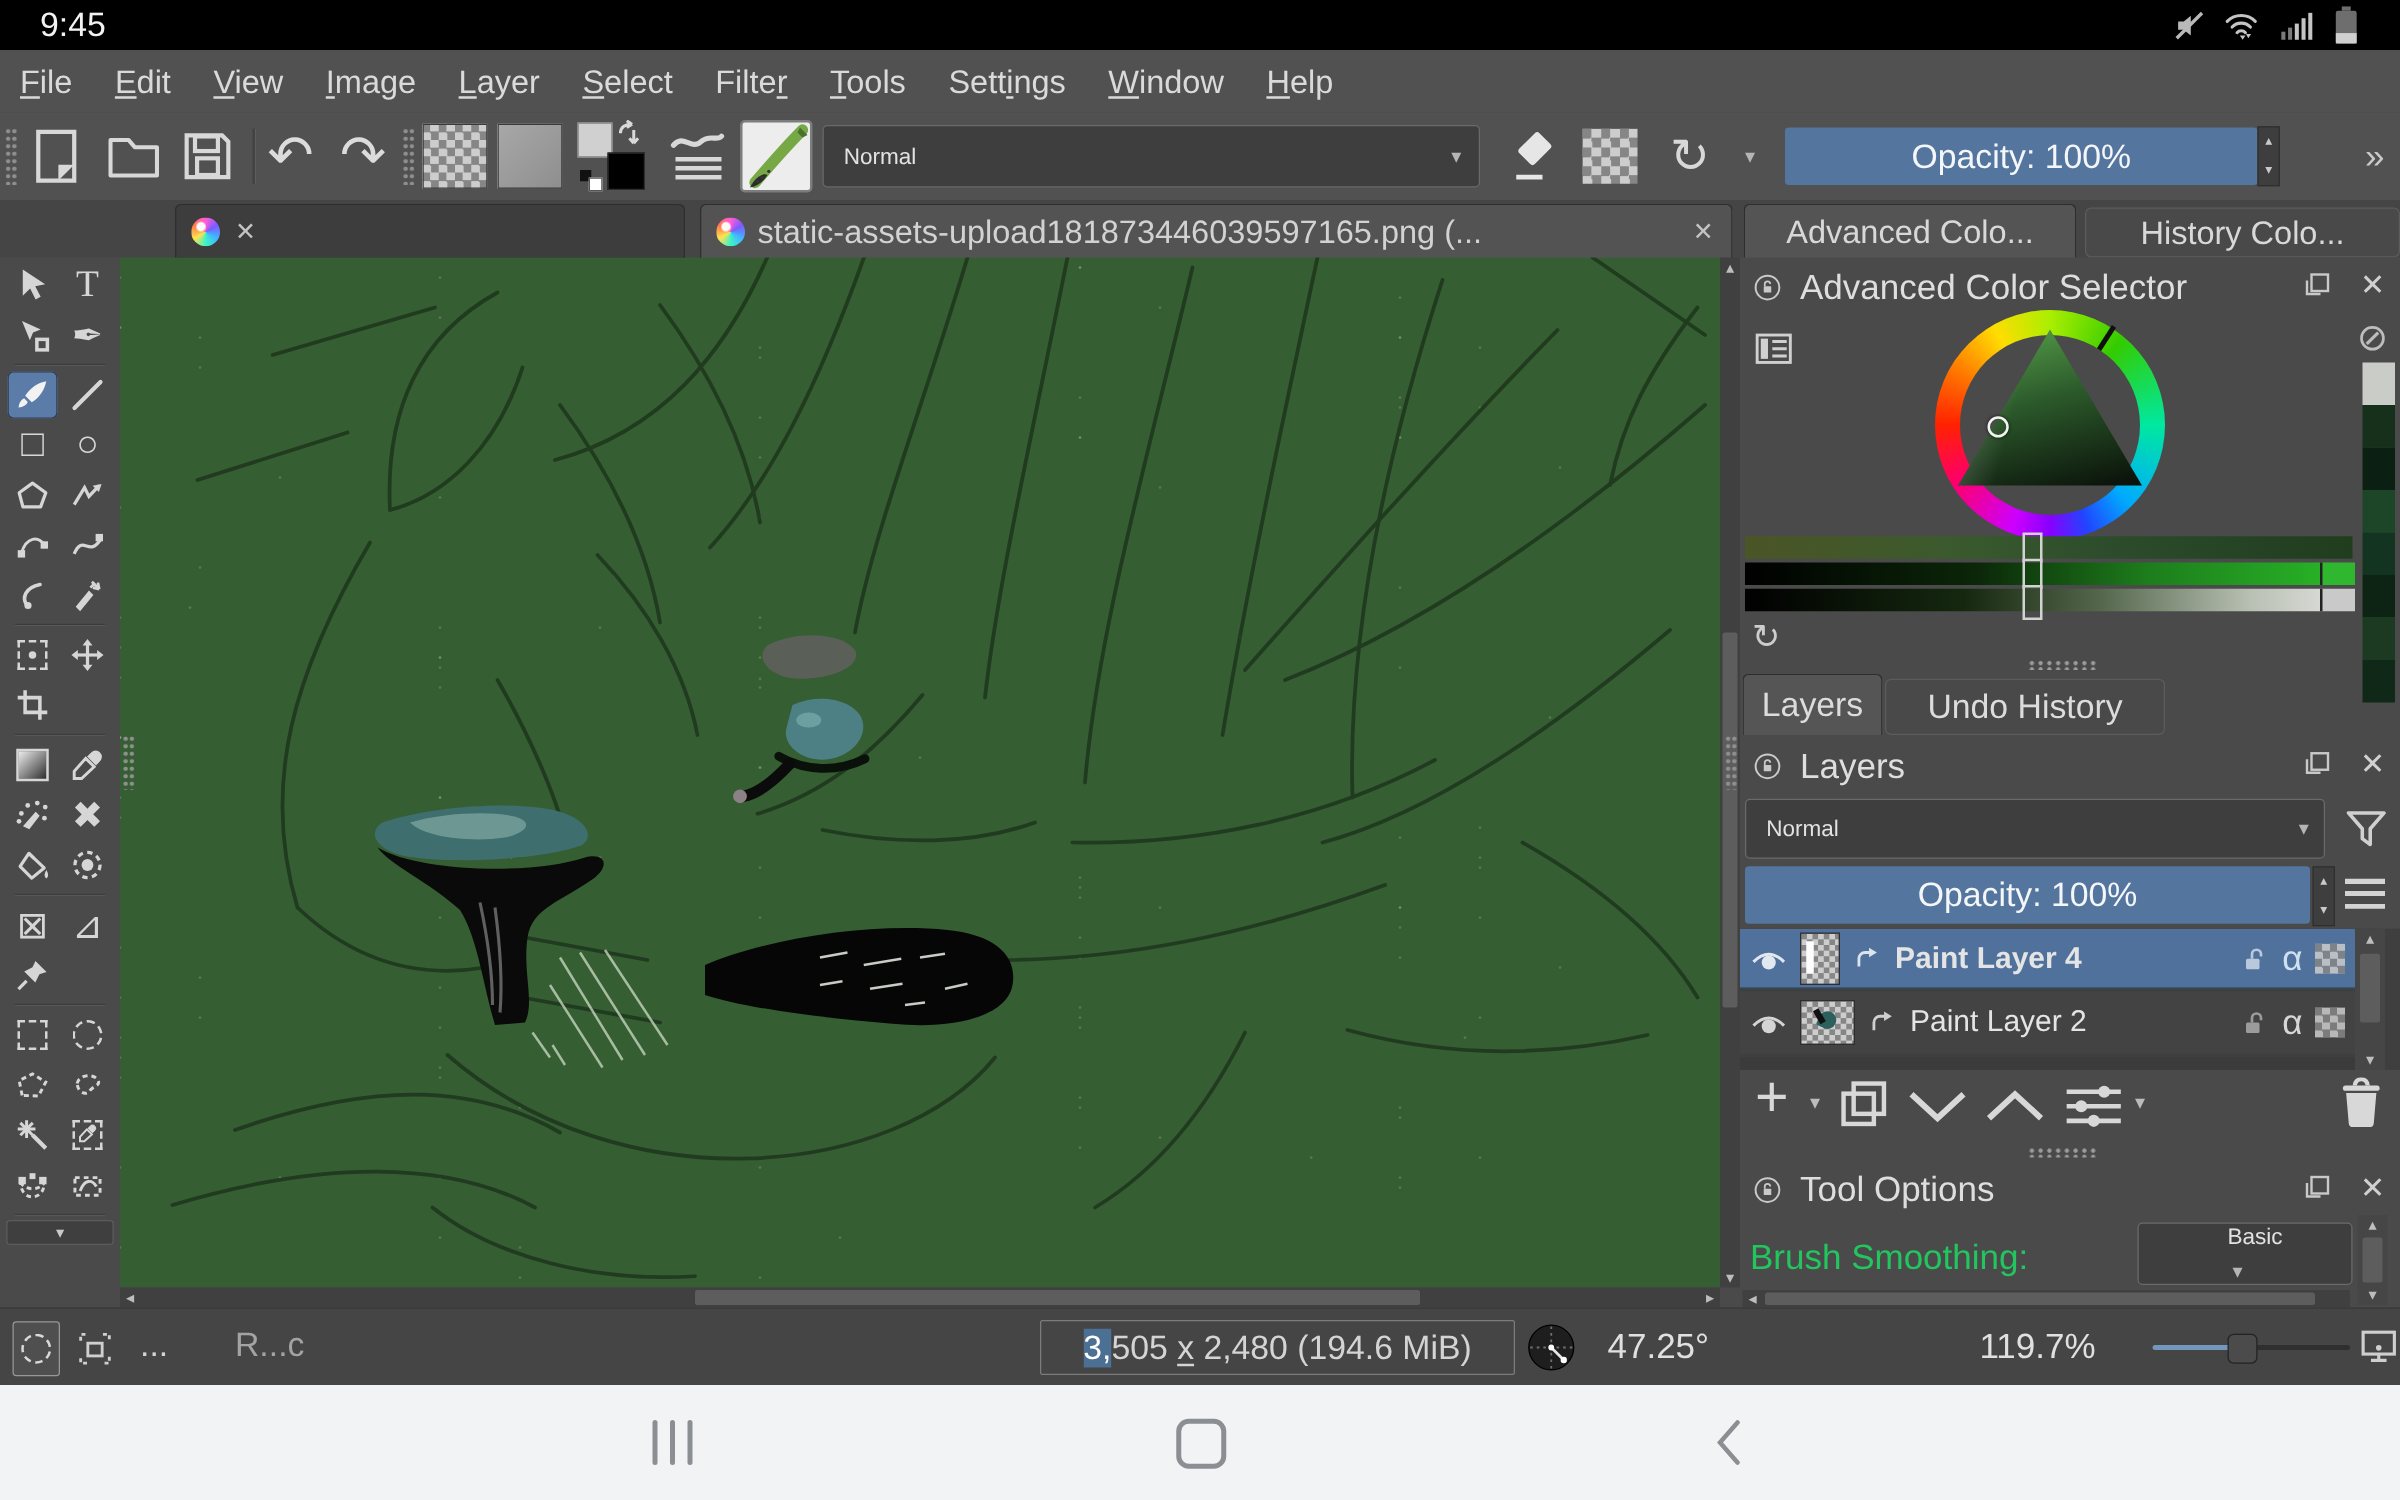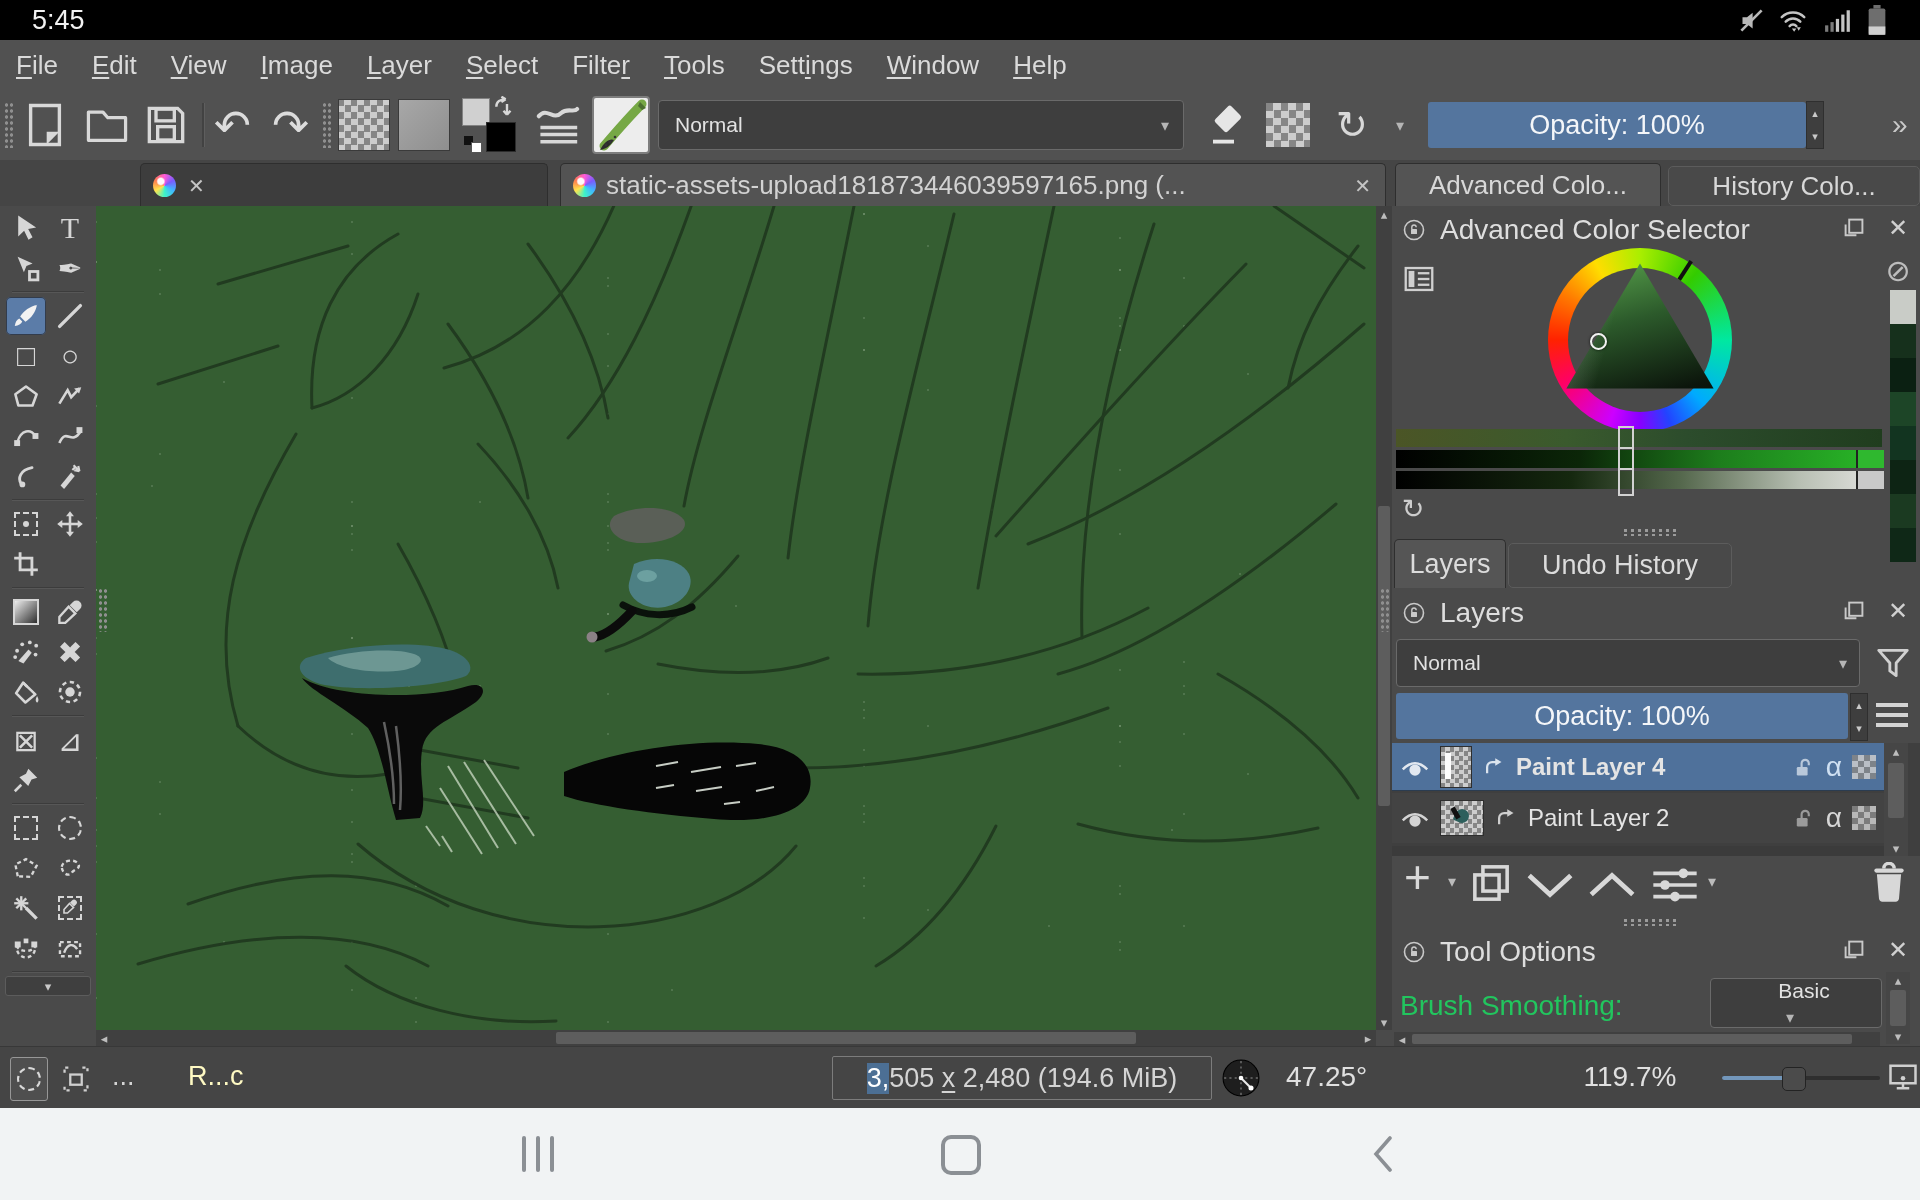--- a/index.html
+++ b/index.html
@@ -11,21 +11,21 @@
   .menubar{position:absolute;left:0;top:40px;width:1920px;height:50px;background:#515151;
            display:flex;align-items:center;gap:34px;padding-left:16px;font-size:26px;color:#dadada;}
   .menubar .u{text-decoration:underline;text-underline-offset:3px;}
   .menu-item{cursor:default;}
   .toolbar{position:absolute;left:0;top:90px;width:1920px;height:70px;background:#515151;border-bottom:1px solid #444;}
   .tbtn{position:absolute;top:50%;transform:translateY(-50%);display:flex;align-items:center;justify-content:center;}
   .vsep{position:absolute;top:13px;width:2px;height:44px;background:#424242;border-right:1px solid #5e5e5e;}
   .dots-v{width:10px;height:46px;background-image:radial-gradient(circle,#8f8f8f 1.4px,transparent 2px);background-size:5px 6px;}
   .dots-h{width:56px;height:8px;background-image:radial-gradient(circle,#9b9b9b 1.4px,transparent 2px);background-size:7px 5px;}
   .dd{background:#3e3e3e;border:1px solid #6a6a6a;border-radius:4px;display:flex;align-items:center;}
-  .dd .lbl{padding-left:16px;font-size:21px;color:#e2e2e2;flex:1;text-align:left;}
+  .dd .lbl{padding-left:16px;font-size:18px;color:#e2e2e2;flex:1;text-align:left;}
   .caret{font-size:16px;color:#b5b5b5;}
   .checker{background:conic-gradient(#cdcdcd 0 25%,#868686 0 50%,#cdcdcd 0 75%,#868686 0);}
   .accentbar{background:#54759e;border-radius:3px;display:flex;align-items:center;justify-content:center;
              font-size:27px;color:#f4f6f9;}
   .spincol{display:flex;flex-direction:column;width:16px;background:#3e3e3e;border:1px solid #2f2f2f;}
   .spincol span{font-size:11px;line-height:11px;color:#c9c9c9;text-align:center;flex:1;display:flex;align-items:center;justify-content:center;}
   
   .tabrow{position:absolute;left:0;top:160px;width:1920px;height:46px;background:#454545;}
   .doctab{position:absolute;top:3px;height:43px;border:1px solid #2e2e2e;border-bottom:none;border-radius:5px 5px 0 0;
           display:flex;align-items:center;gap:10px;padding:0 12px;font-size:26px;color:#d2d2d2;overflow:hidden;white-space:nowrap;}
@@ -64,21 +64,21 @@
   .hl{background:#4c6f94;color:#fff;}
   .undl{text-decoration:underline;text-underline-offset:4px;}
   svg{display:block;}
 </style>
 </head>
 <body>
 
 <div>
 
   <div class="statusbar">
-    <div class="abs" style="left:32px;top:5px;font-size:27px;">5:45</div>
+    <div class="abs" style="left:32px;top:5px;font-size:27px;">9:45</div>
     <svg class="abs" style="left:1738px;top:7px;" width="27" height="27" viewBox="0 0 24 24">
       <path d="M4 9 v6 h4 l5 4 V5 L8 9 Z" fill="#b9b9b9"></path>
         <line x1="3" y1="21" x2="21" y2="3" stroke="#b9b9b9" stroke-width="2.4"></line>
     </svg>
     <svg class="abs" style="left:1778px;top:7px;" width="30" height="27" viewBox="0 0 26 24">
       <g fill="none" stroke="#c4c4c4" stroke-width="2.2" stroke-linecap="round">
         <path d="M3 9 a14 14 0 0 1 20 0"></path>
           <path d="M6.5 13 a9 9 0 0 1 13 0"></path>
           <path d="M10 17 a4 4 0 0 1 6 0"></path>
       </g>
@@ -875,21 +875,21 @@
     <svg class="abs" style="left:62px;top:18px;" width="28" height="28" viewBox="0 0 22 22">
       <g stroke="#cfcfcf" stroke-width="1.8" fill="none" stroke-dasharray="2.5 2">
           <path d="M2 6 V2 H6"></path>
           <path d="M16 2 H20 V6"></path>
           <path d="M20 16 V20 H16"></path>
           <path d="M6 20 H2 V16"></path>
         </g>
       <rect x="6.5" y="7.5" width="9" height="8" fill="none" stroke="#cfcfcf" stroke-width="1.8"></rect>
     </svg>
     <div class="abs" style="left:112px;top:14px;color:#d4d4d4;">...</div>
-    <div class="abs" style="left:188px;top:14px;color:#fef9c3;">R...c</div>
+    <div class="abs" style="left:188px;top:14px;color:#a3a3a3;">R...c</div>
     <div class="abs" style="left:832px;top:9px;width:378px;height:42px;border:1px solid #7c7c7c;border-radius:2px;display:flex;align-items:center;justify-content:center;white-space:pre;">
       <span class="hl">3,</span><span>505 </span><span class="undl">x</span><span> 2,480 (194.6 MiB)</span>
     </div>
     <svg class="abs" style="left:1222px;top:12px;" width="38" height="38" viewBox="0 0 36 36">
       <circle cx="18" cy="18" r="17" fill="#1e1e1e" stroke="#000"></circle>
       <g stroke="#6e6e6e" stroke-width="1.4" stroke-dasharray="2 3">
           <line x1="18" y1="2" x2="18" y2="34"></line>
           <line x1="2" y1="18" x2="34" y2="18"></line>
         </g>
       <line x1="18" y1="18" x2="27.5" y2="27.5" stroke="#e8e8e8" stroke-width="2"></line>

